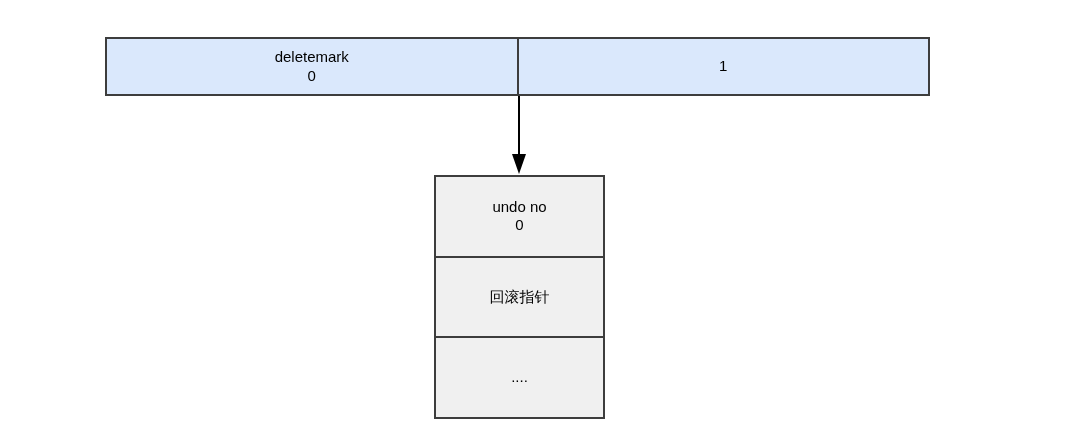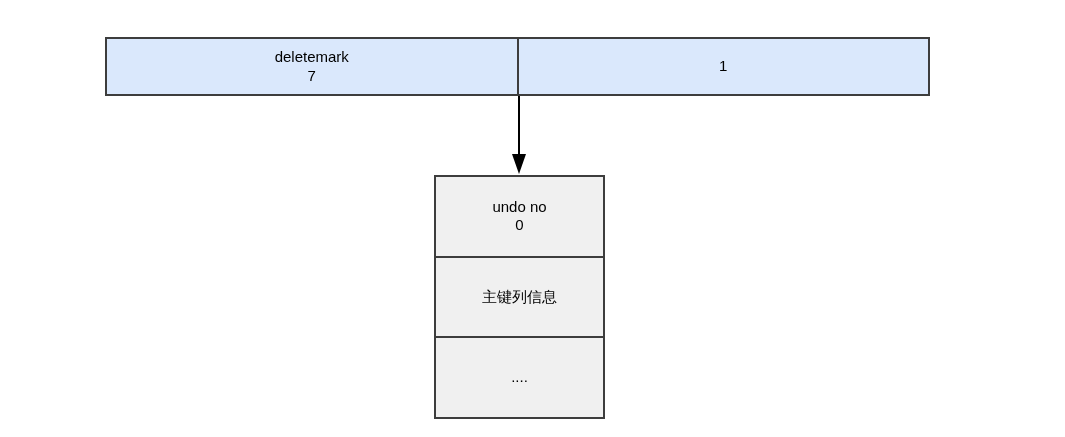--- a/index.html
+++ b/index.html
@@ -76,29 +76,29 @@
   .undo-box .cell:first-child { border-top-width: 2px; }
   .undo-box .cell:last-child  { border-bottom-width: 2px; }
 </style>
 </head>
 <body>
 
 <div class="canvas">
 
   <div class="record-row">
     <div class="cell">deletemark
-7</div>
+0</div>
     <div class="cell">1</div>
   </div>
 
   <svg class="arrow" viewBox="0 0 24 79" xmlns="http://www.w3.org/2000/svg">
     <line x1="12" y1="0" x2="12" y2="60" stroke="#000000" stroke-width="2"></line>
     <polygon points="12,78 5,58 19,58" fill="#000000"></polygon>
   </svg>
 
   <div class="undo-box">
     <div class="cell">undo no
 0</div>
-    <div class="cell">主键列信息</div>
+    <div class="cell">回滚指针</div>
     <div class="cell">....</div>
   </div>
 
 </div>
 
 </body></html>

